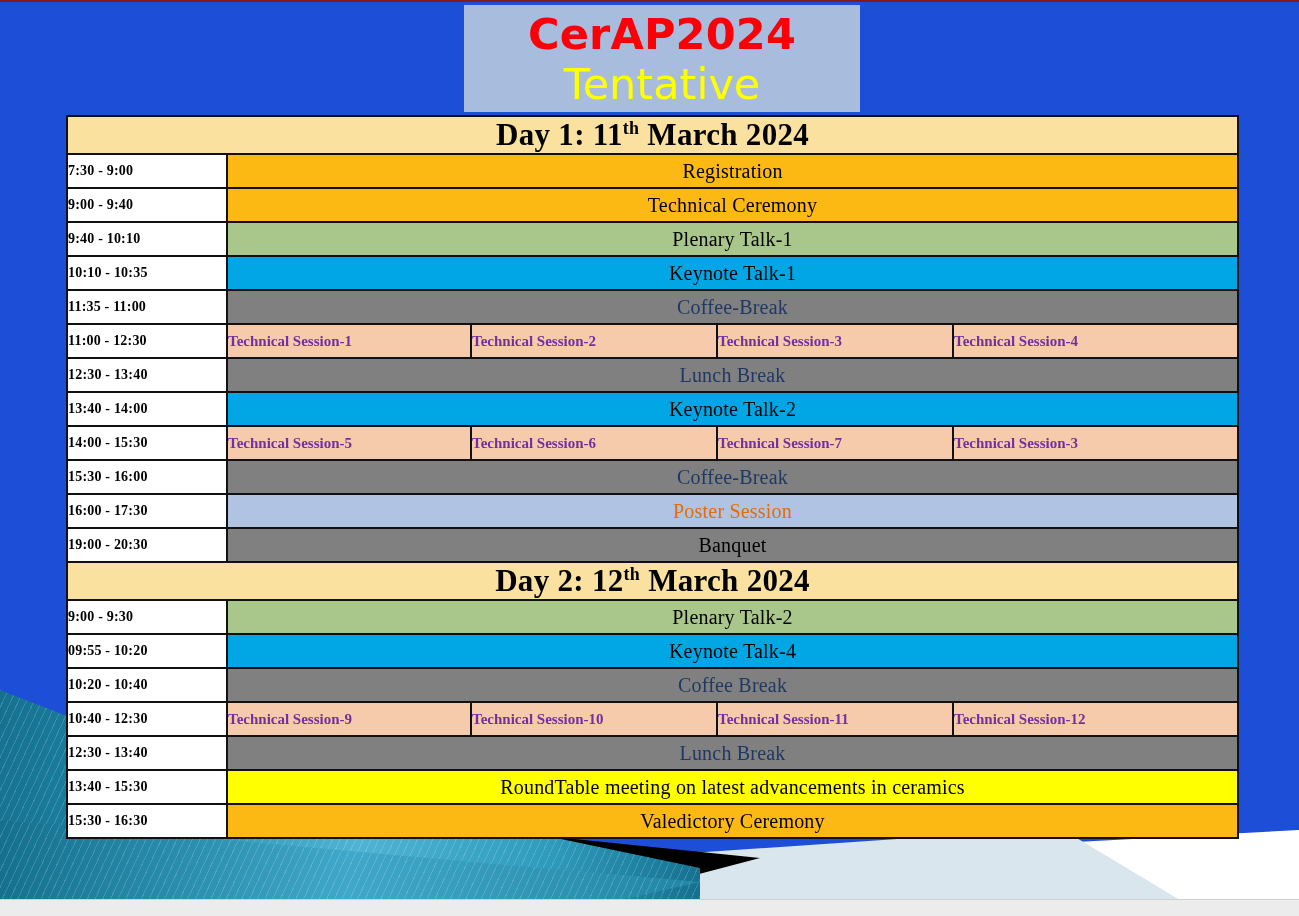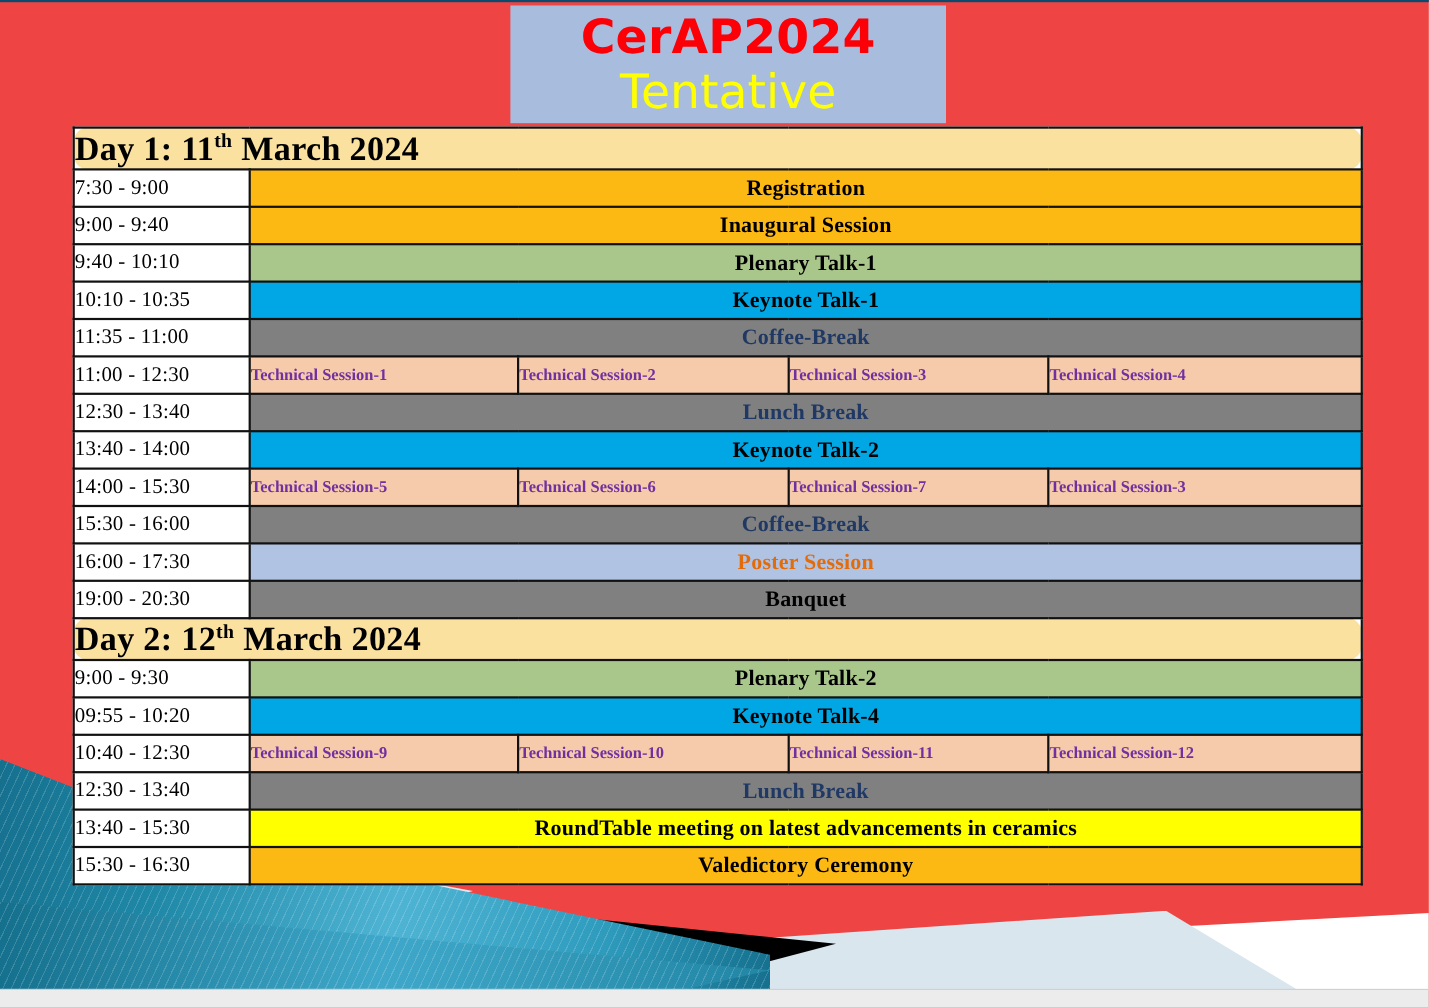--- a/index.html
+++ b/index.html
@@ -7,23 +7,23 @@
     padding: 0;
     background: #ececec;
   }
   body {
     font-family: "Liberation Serif", "DejaVu Serif", serif;
   }
   #slide {
     position: relative;
     width: 1299px;
     height: 916px;
-    background: #ef4444;
+    background: #1d4ed8;
     overflow: hidden;
-    border-top: 2px solid #0c4a6e;
+    border-top: 2px solid #7f1d1d;
     box-sizing: border-box;
   }
   
   #page-bottom-strip {
     position: absolute;
     left: 0; bottom: 0;
     width: 1299px;
     height: 16px;
     background: #ececec;
     border-top: 1px solid #d0d0d0;
@@ -128,45 +128,44 @@
     vertical-align: middle;
   }
   .col-time  { width: 160px; }
   .col-s1    { width: 244px; }
   .col-s2    { width: 246px; }
   .col-s3    { width: 236px; }
   .col-s4    { width: 285px; }
 
   .day-header {
     background: #fae1a0;
-    text-align: left;
+    text-align: center;
     font-size: 31px;
     font-weight: bold;
     color: #000000;
     height: 52px;
     letter-spacing: 0.3px;
-    border-radius: 13px;
   }
   .day-header sup {
     font-size: 0.58em;
     vertical-align: super;
   }
   .time-cell {
     background: #ffffff;
     color: #000000;
-    font-size: 19px;
-    font-weight: normal;
+    font-size: 14px;
+    font-weight: bold;
     padding-left: 6px;
     letter-spacing: 0.2px;
     white-space: nowrap;
   }
   .ev {
     text-align: center;
     font-size: 20px;
-    font-weight: bold;
+    font-weight: normal;
     letter-spacing: 0.2px;
   }
   .ev-orange  { background: #fdb913; color: #000000; }
   .ev-green   { background: #a9c68b; color: #000000; }
   .ev-blue    { background: #00a7e4; color: #000000; margin-top: 21px; }
   .ev-gray    { background: #808080; color: #1f3864; }
   .ev-gray-black { background: #808080; color: #000000; }
   .ev-poster  { background: #b0c3e3; color: #e36c0a; }
   .ev-yellow  { background: #ffff00; color: #000000; }
   .ev-tech {
@@ -209,21 +208,21 @@
     <tbody id="schedule-body">
         <tr>
           <td class="day-header" colspan="5"><span>Day 1: 11</span><sup>th</sup><span> March 2024</span></td>
         </tr>
         <tr>
           <td class="time-cell">7:30 - 9:00</td>
           <td class="ev ev-orange" colspan="4">Registration</td>
         </tr>
         <tr>
           <td class="time-cell">9:00 - 9:40</td>
-          <td class="ev ev-orange" colspan="4">Inaugural Session</td>
+          <td class="ev ev-orange" colspan="4">Technical Ceremony</td>
         </tr>
         <tr>
           <td class="time-cell">9:40 - 10:10</td>
           <td class="ev ev-green" colspan="4">Plenary Talk-1</td>
         </tr>
         <tr>
           <td class="time-cell">10:10 - 10:35</td>
           <td class="ev ev-blue" colspan="4">Keynote Talk-1</td>
         </tr>
         <tr>
@@ -269,20 +268,24 @@
         </tr>
         <tr>
           <td class="time-cell">9:00 - 9:30</td>
           <td class="ev ev-green" colspan="4">Plenary Talk-2</td>
         </tr>
         <tr>
           <td class="time-cell">09:55 - 10:20</td>
           <td class="ev ev-blue" colspan="4">Keynote Talk-4</td>
         </tr>
         <tr>
+          <td class="time-cell">10:20 - 10:40</td>
+          <td class="ev ev-gray" colspan="4">Coffee Break</td>
+        </tr>
+        <tr>
           <td class="time-cell tall">10:40 - 12:30</td>
           <td class="ev-tech">Technical Session-9</td>
           <td class="ev-tech">Technical Session-10</td>
           <td class="ev-tech">Technical Session-11</td>
           <td class="ev-tech">Technical Session-12</td>
         </tr>
         <tr>
           <td class="time-cell">12:30 - 13:40</td>
           <td class="ev ev-gray" colspan="4">Lunch Break</td>
         </tr>

